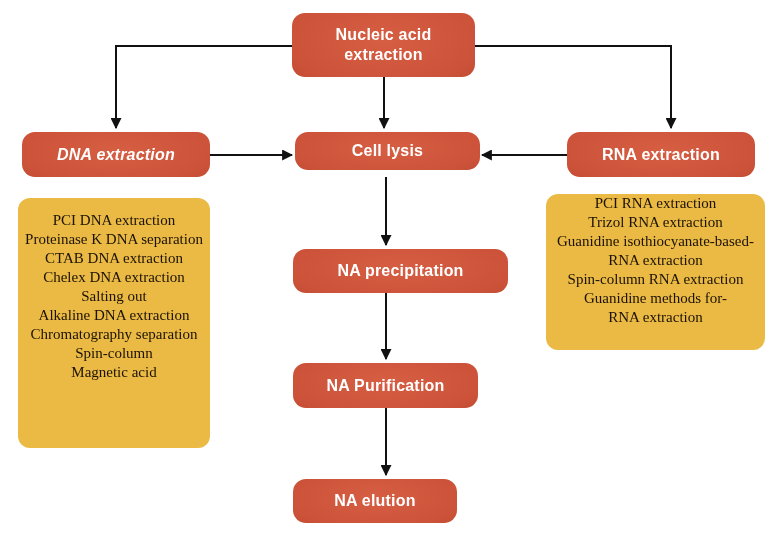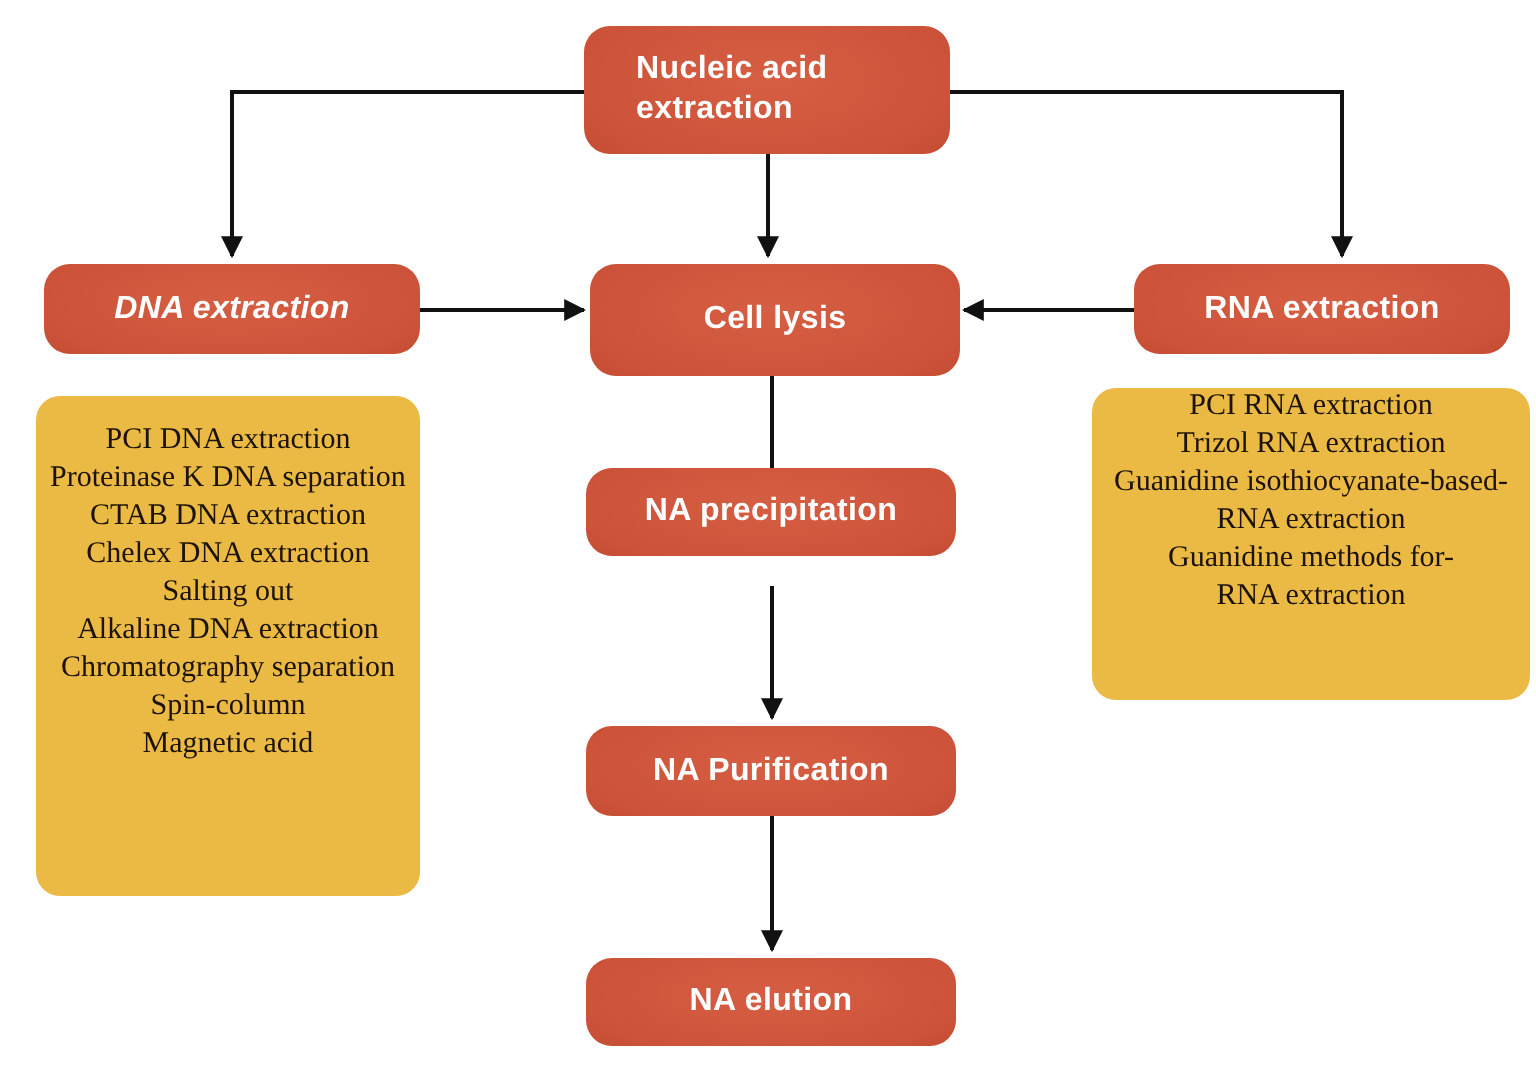--- a/index.html
+++ b/index.html
@@ -24,39 +24,40 @@
     fill: none;
     stroke: var(--line, #111111);
     stroke-width: 2;
   }
   .edges marker path { fill: var(--line, #111111); }
   .node {
     position: absolute;
     display: flex;
     align-items: center;
     justify-content: center;
+    text-align: center;
     border-radius: 13px;
     background: radial-gradient(ellipse 95% 130% at 50% 42%,
       var(--node-fill-center, #d65e43) 0%,
       var(--node-fill-mid, #cc5339) 55%,
       var(--node-fill-edge, #ae3b28) 100%);
     color: var(--node-text, #ffffff);
     font-size: 16px;
     font-weight: bold;
     letter-spacing: 0.2px;
     line-height: 1.25;
   }
   .node .lbl { display: block; padding: 0 26px; }
   .node-root   { left: 292px; top: 13px;  width: 183px; height: 64px; }
   .node-dna    { left: 22px;  top: 132px; width: 188px; height: 45px; font-style: italic; }
-  .node-cell   { left: 295px; top: 132px; width: 185px; height: 56px; }
+  .node-cell   { left: 295px; top: 132px; width: 185px; height: 38px; }
   .node-rna    { left: 567px; top: 132px; width: 188px; height: 45px; }
-  .node-prec   { left: 293px; top: 234px; width: 185px; height: 44px; }
+  .node-prec   { left: 293px; top: 249px; width: 215px; height: 44px; }
   .node-purif  { left: 293px; top: 363px; width: 185px; height: 45px; }
-  .node-elut   { left: 293px; top: 479px; width: 185px; height: 44px; }
+  .node-elut   { left: 293px; top: 479px; width: 164px; height: 44px; }
   .panel {
     position: absolute;
     background: var(--panel-fill, #eaba45);
     border-radius: 12px;
     color: var(--panel-text, #1c1206);
     font-family: "Liberation Serif", serif;
     font-size: 15px;
     line-height: 19px;
     text-align: center;
     box-sizing: border-box;
@@ -124,17 +125,18 @@
       <div class="list-line">Chromatography separation</div>
       <div class="list-line">Spin-column</div>
       <div class="list-line">Magnetic acid</div>
     </div>
 
   <div class="panel panel-rna">
       <div class="list-line">PCI RNA extraction</div>
       <div class="list-line">Trizol RNA extraction</div>
       <div class="list-line">Guanidine isothiocyanate-based-</div>
       <div class="list-line">RNA extraction</div>
+      <div class="list-line">Spin-column RNA extraction</div>
       <div class="list-line">Guanidine methods for-</div>
       <div class="list-line">RNA extraction</div>
     </div>
 
 </div>
 
 </body></html>

